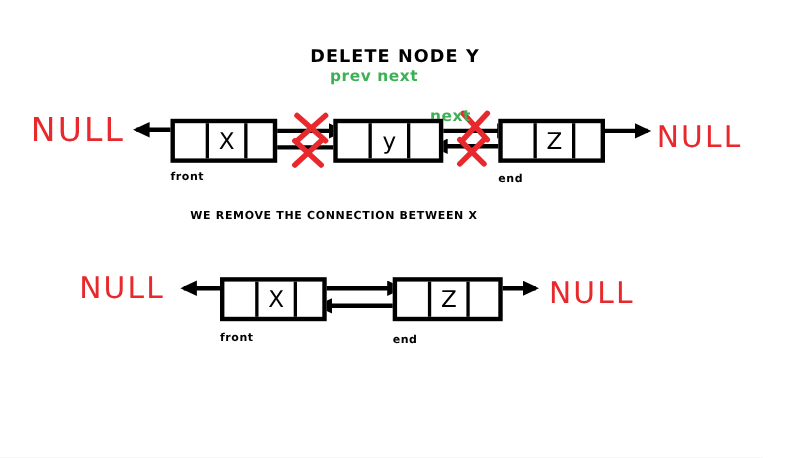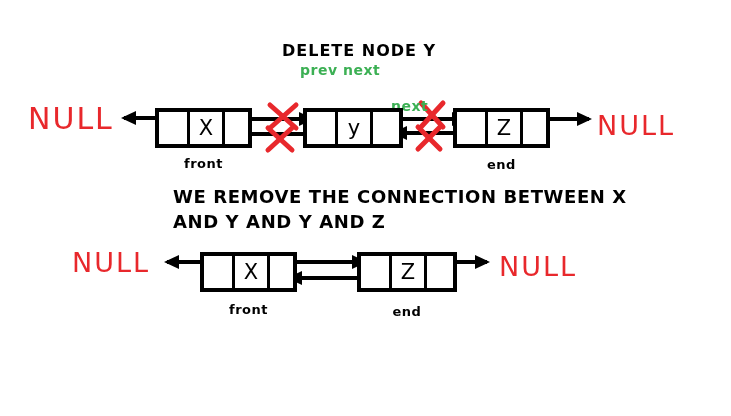--- a/index.html
+++ b/index.html
@@ -33,29 +33,29 @@
   }
   .cell{box-sizing:border-box;height:100%;}
   .cell.prev-c{width:28px;}
   .cell.data-c{
     width:38px;border-left:3px solid var(--black);border-right:3px solid var(--black);
     display:flex;align-items:center;justify-content:center;
     font-size:21px;font-weight:400;
   }
   .cell.next-c{flex:1;}
 
-  .node-caption{font-size:13px;font-weight:700;text-align:center;letter-spacing:0.5px;}
+  .node-caption{font-size:10px;font-weight:700;text-align:left;letter-spacing:0.5px;}
 
   .null-label{
     color:var(--red);font-weight:400;letter-spacing:2px;
     font-size:27px;
   }
   .null-label.big{font-size:30px;}
 
-  .caption{font-size:18px;font-weight:600;line-height:25px;letter-spacing:0.6px;}
+  .caption{font-size:10px;font-weight:600;line-height:25px;letter-spacing:0.6px;}
 </style>
 </head>
 <body>
 
 <div class="canvas">
 
   <svg class="overlay" viewBox="0 0 731 416">
     <defs>
       <marker id="ah" markerUnits="userSpaceOnUse" markerWidth="16" markerHeight="14" refX="12" refY="7" orient="auto">
         <path d="M0,0 L15,7 L0,14 Z" fill="#000"></path>
@@ -129,21 +129,20 @@
       <span>Z</span>
     </div>
     <div class="cell next-c"></div>
   </div>
   <div class="abs node-caption" style="left:453px;top:157px;width:97px;">end</div>
 
   <div class="abs null-label" style="left:597px;top:110px;">NULL</div>
 
   <div class="abs caption" style="left:173px;top:184px;">
     <div>WE REMOVE THE CONNECTION BETWEEN X</div>
-    <div>AND Y AND Y AND Z</div>
   </div>
 
   <div class="abs null-label" style="left:72px;top:247px;">NULL</div>
 
   <div class="node" style="left:200px;top:252px;width:97px;">
     <div class="cell prev-c"></div>
     <div class="cell data-c">
       <span>X</span>
     </div>
     <div class="cell next-c"></div>

